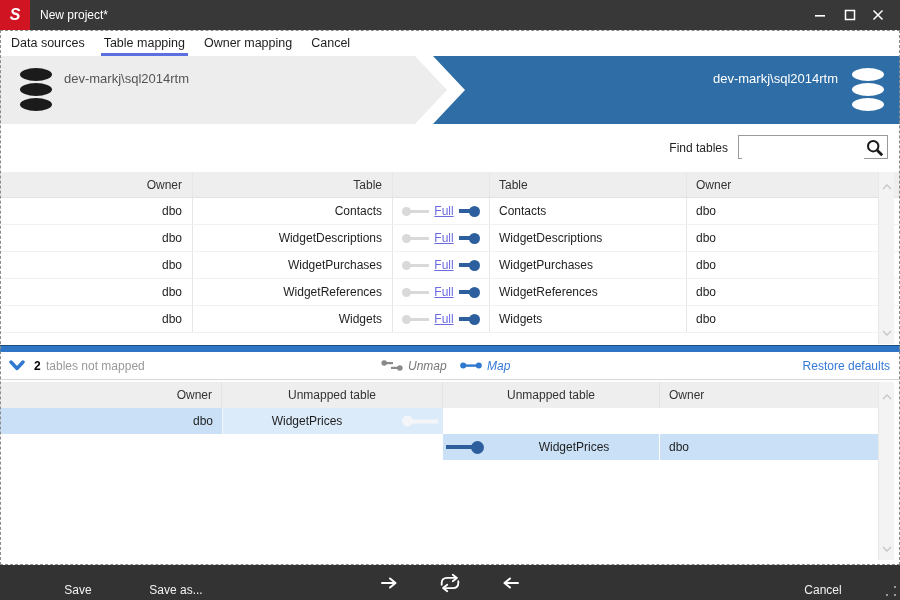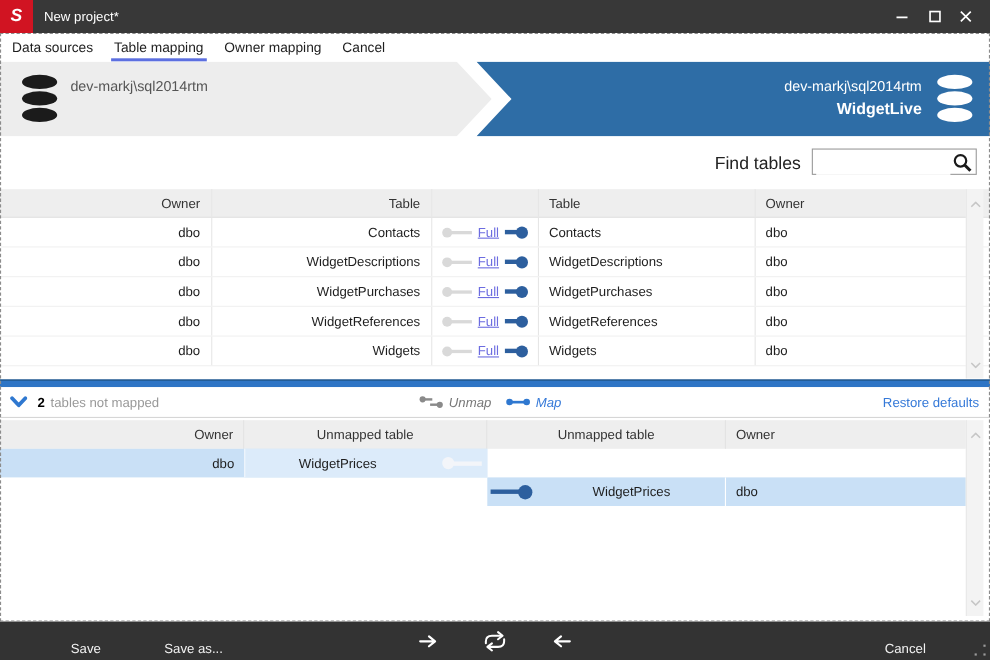--- a/index.html
+++ b/index.html
@@ -29,21 +29,21 @@
   .dbicon{position:absolute;top:11px;}
   .ban-left .dbicon{left:18px;color:#1b1b1b;}
   .ban-right .dbicon{right:14px;color:#fff;}
   .ban-text-l{position:absolute;left:64px;top:13px;}
   .ban-text-r{position:absolute;right:62px;top:13px;text-align:right;color:#fff;}
   .srv{font-size:13px;color:#555;line-height:20px;}
   .ban-right .srv{color:#fff;}
   .dbname{font-size:14.5px;font-weight:bold;color:#000;line-height:22px;}
   .ban-right .dbname{color:#fff;}
   
-  .find-label{position:absolute;top:141px;right:172px;font-size:16px;color:#222;}
+  .find-label{position:absolute;top:141px;right:172px;font-size:12px;color:#222;}
   .find-box{position:absolute;top:135px;left:738px;width:150px;height:24px;border:1px solid #9a9a9a;box-sizing:border-box;background:#fff;}
   .find-input{position:absolute;left:3px;top:1px;width:118px;height:20px;border:none;outline:none;font:12px "Liberation Sans",sans-serif;}
   .find-mag{position:absolute;right:3px;top:3px;cursor:pointer;}
   
   .maptable{position:absolute;left:0;top:172px;width:900px;}
   .trow{display:flex;height:26px;align-items:center;font-size:12px;color:#1e1e1e;border-bottom:1px solid #f1f1f1;}
   .thead{height:25px;background:#eee;color:#333;border-bottom:1px solid #e2e2e2;}
   .c{box-sizing:border-box;height:100%;display:flex;align-items:center;}
   .co-l{width:193px;justify-content:flex-end;padding-right:10px;border-right:1px solid #e6e6e6;}
   .ct-l{width:200px;justify-content:flex-end;padding-right:10px;border-right:1px solid #e6e6e6;}
@@ -142,21 +142,20 @@
             <ellipse cx="18" cy="37.5" rx="16" ry="6.5"></ellipse>
         </svg>
       </span>
       <div class="ban-text-l">
         <div class="srv">dev-markj\sql2014rtm</div>
       </div>
     </div>
     <div class="ban-right">
       <div class="ban-text-r">
         <div class="srv">dev-markj\sql2014rtm</div>
-        <div class="dbname">WidgetLive</div>
       </div>
       <span class="dbicon">
         <svg width="36" height="46" viewBox="0 0 36 46" fill="currentColor">
           <ellipse cx="18" cy="7.5" rx="16" ry="6.5"></ellipse>
             <ellipse cx="18" cy="22.5" rx="16" ry="6.5"></ellipse>
             <ellipse cx="18" cy="37.5" rx="16" ry="6.5"></ellipse>
         </svg>
       </span>
     </div>
   </div>

